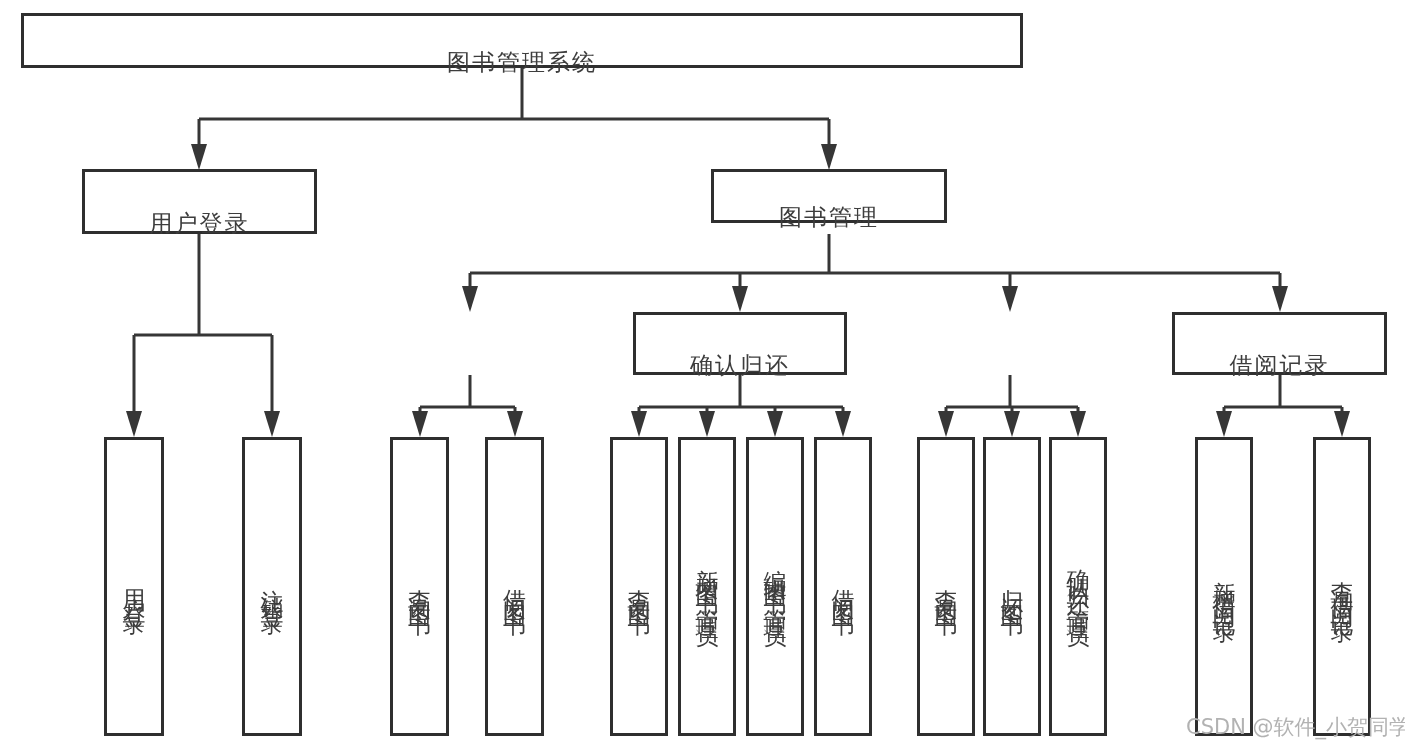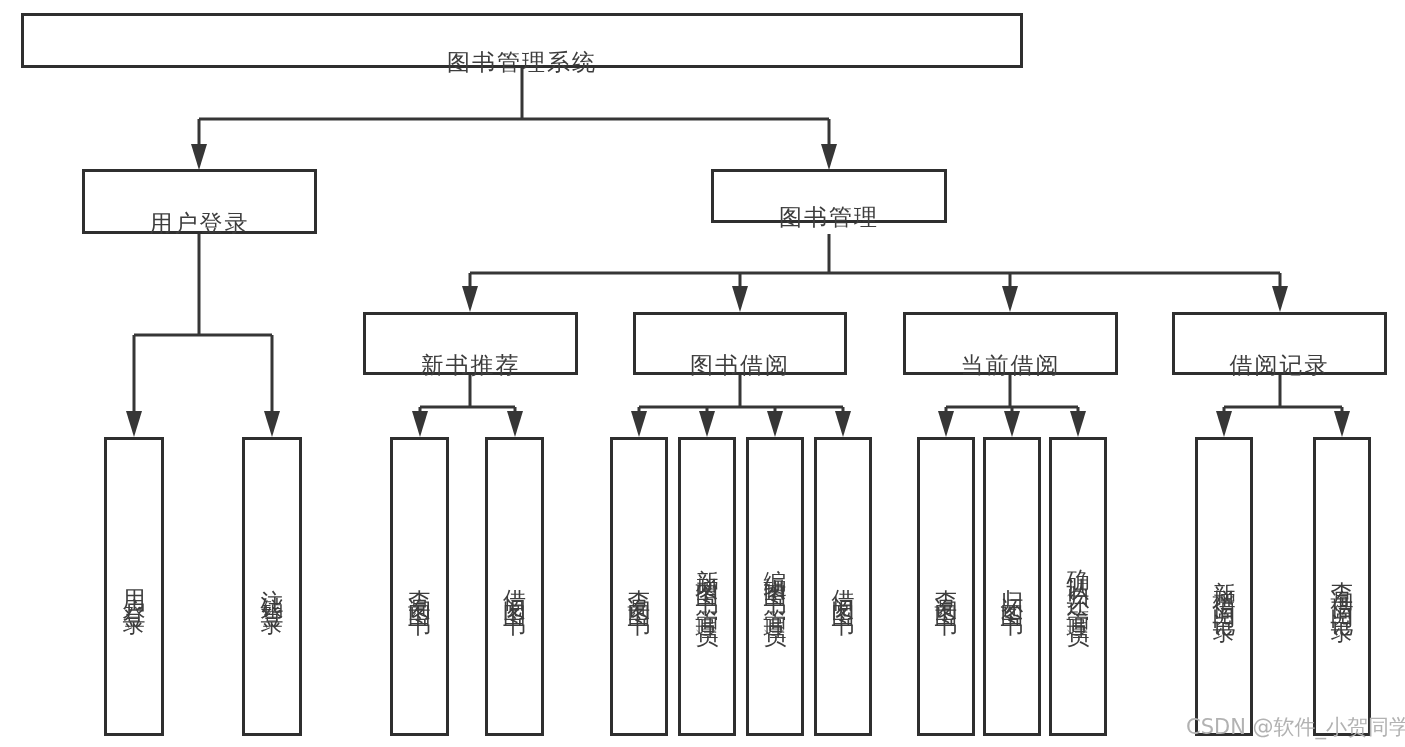--- a/index.html
+++ b/index.html
@@ -111,28 +111,22 @@
     <span>图书管理系统</span>
   </div>
 
   <div class="box h" style="left:82px;top:169px;width:235px;height:65px">
     <span>用户登录</span>
   </div>
   <div class="box h" style="left:711px;top:169px;width:236px;height:54px">
     <span>图书管理</span>
   </div>
 
-  <div class="box h" style="left:363px;top:312px;width:215px;height:63px">
-    <span>新书推荐</span>
-  </div>
   <div class="box h" style="left:633px;top:312px;width:214px;height:63px">
-    <span>图书借阅</span>
-  </div>
-  <div class="box h" style="left:903px;top:312px;width:215px;height:63px">
-    <span>当前借阅</span>
+    <span>确认归还</span>
   </div>
   <div class="box h" style="left:1172px;top:312px;width:215px;height:63px">
     <span>借阅记录</span>
   </div>
 
   <div class="box v" style="left:104px;top:437px;width:60px;height:299px">
     <span>用户登录</span>
   </div>
   <div class="box v" style="left:242px;top:437px;width:60px;height:299px">
     <span>注销登录</span>

